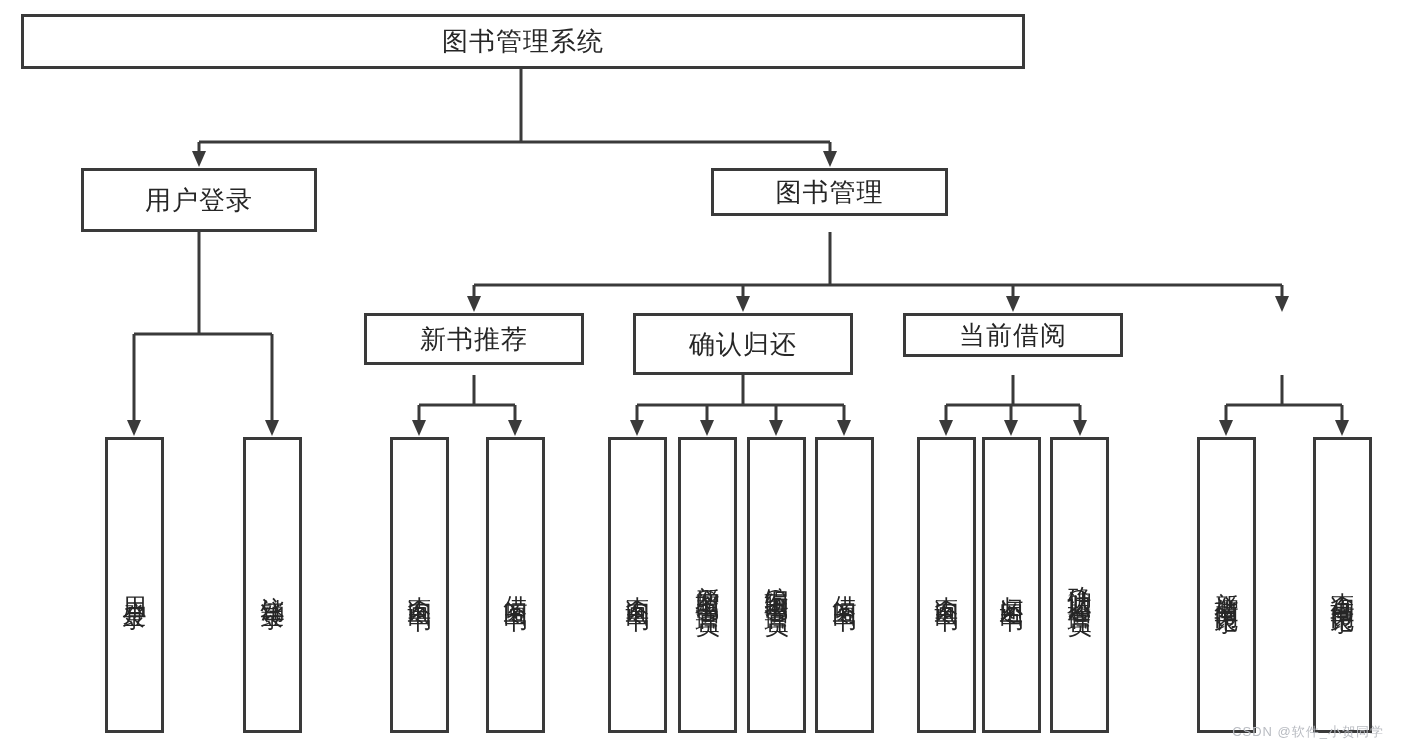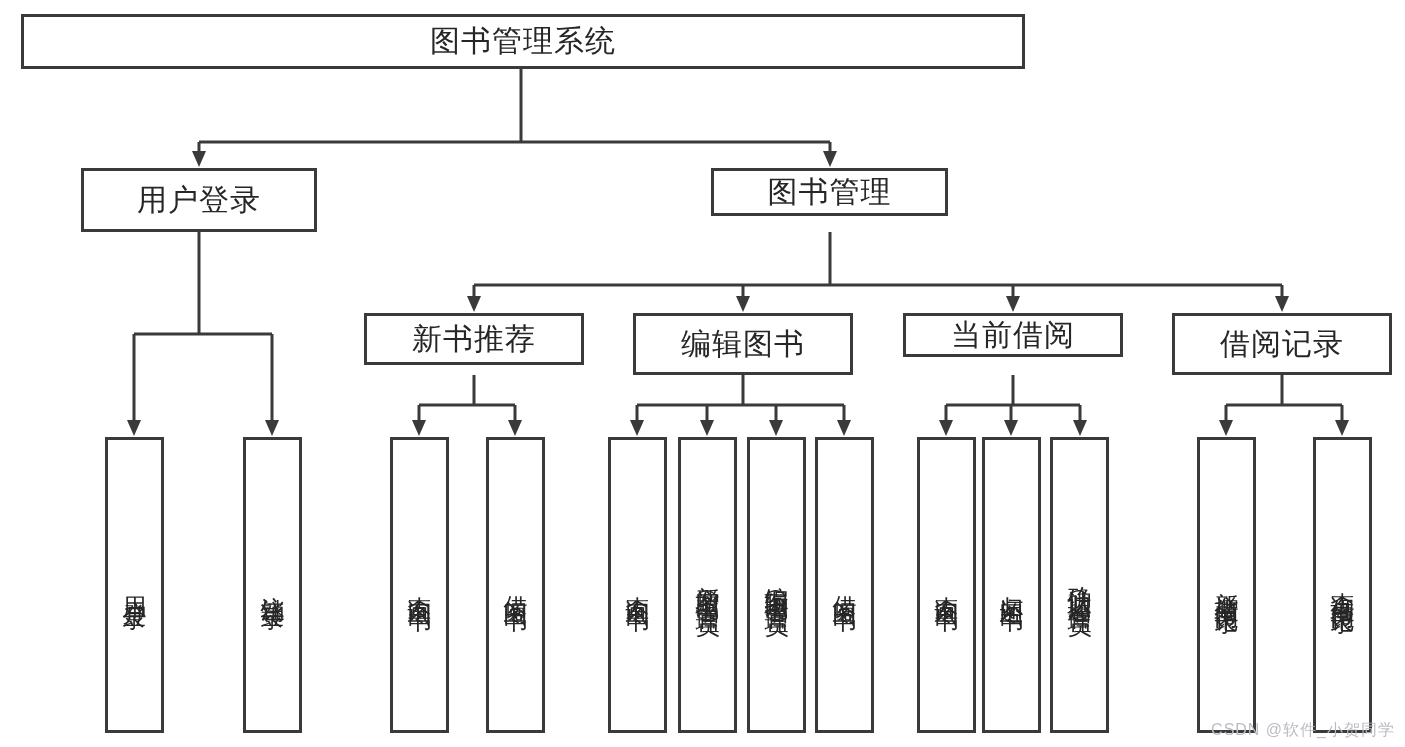--- a/index.html
+++ b/index.html
@@ -14,36 +14,36 @@
     position:absolute;
     box-sizing:border-box;
     border:3px solid #3a3a3a;
     background:#ffffff;
     display:flex;
     align-items:center;
     justify-content:center;
     color:#262626;
     text-align:center;
   }
-  .h{ font-size:30px; letter-spacing:1px; white-space:nowrap; }
+  .h{ font-size:26px; letter-spacing:1px; white-space:nowrap; }
   .v{
     writing-mode:vertical-rl;
     font-size:24px;
     letter-spacing:4px;
     line-height:1;
   }
   svg.connectors{
     position:absolute; left:0; top:0;
     width:1405px; height:747px;
     pointer-events:none;
   }
   .watermark{
     position:absolute;
-    right:10px; bottom:6px;
-    font-size:16px;
+    right:21px; bottom:6px;
+    font-size:13px;
     color:#b9bcc2;
     letter-spacing:1px;
     z-index:5;
     white-space:nowrap;
   }
 </style>
 </head>
 <body>
 
 <div class="stage">
@@ -79,23 +79,22 @@
         <polygon points="1335,420 1349,420 1342,436"></polygon>
       </g>
   </svg>
 
   <div class="box h" style="left:21px;top:14px;width:1004px;height:55px;">图书管理系统</div>
 
   <div class="box h" style="left:81px;top:168px;width:236px;height:64px;">用户登录</div>
   <div class="box h" style="left:711px;top:168px;width:237px;height:48px;">图书管理</div>
 
   <div class="box h" style="left:364px;top:313px;width:220px;height:52px;">新书推荐</div>
-  <div class="box h" style="left:633px;top:313px;width:220px;height:62px;">编辑图书</div>
+  <div class="box h" style="left:633px;top:313px;width:220px;height:62px;">确认归还</div>
   <div class="box h" style="left:903px;top:313px;width:220px;height:44px;">当前借阅</div>
-  <div class="box h" style="left:1172px;top:313px;width:220px;height:62px;">借阅记录</div>
 
   <div class="box v" style="left:105px;top:437px;width:59px;height:296px;">用户登录</div>
   <div class="box v" style="left:243px;top:437px;width:59px;height:296px;">注销登录</div>
 
   <div class="box v" style="left:390px;top:437px;width:59px;height:296px;">查询图书</div>
   <div class="box v" style="left:486px;top:437px;width:59px;height:296px;">借阅图书</div>
 
   <div class="box v" style="left:608px;top:437px;width:59px;height:296px;">查询图书</div>
   <div class="box v" style="left:678px;top:437px;width:59px;height:296px;">新增图书（管理员）</div>
   <div class="box v" style="left:747px;top:437px;width:59px;height:296px;">编辑图书（管理员）</div>

